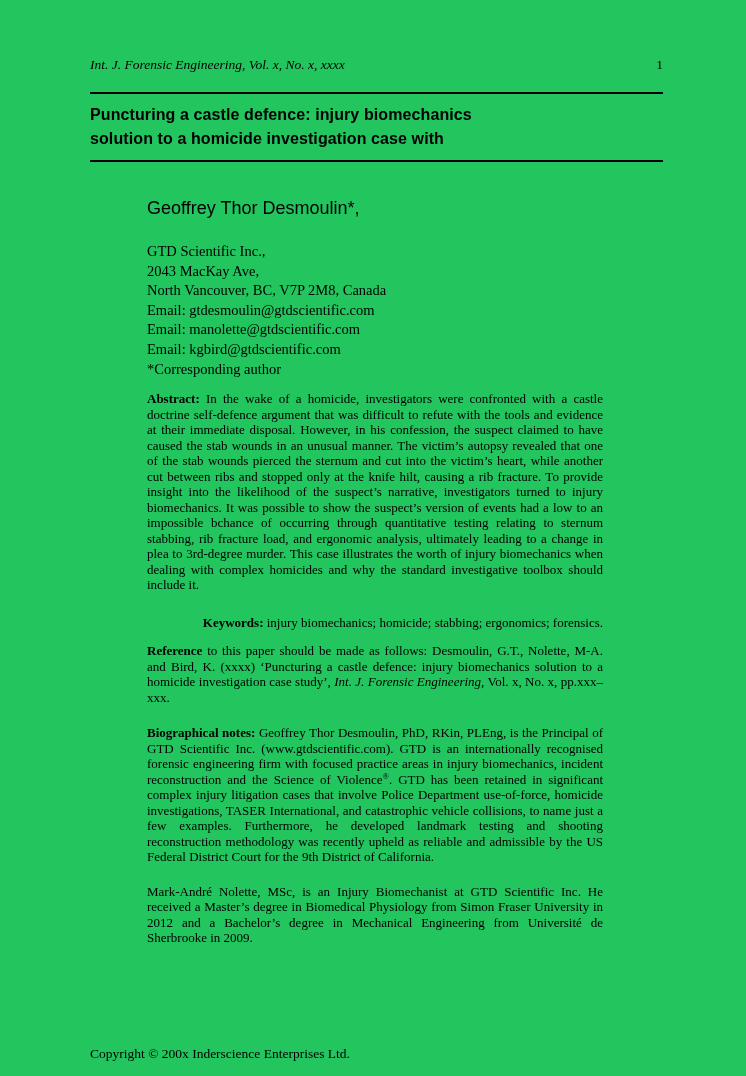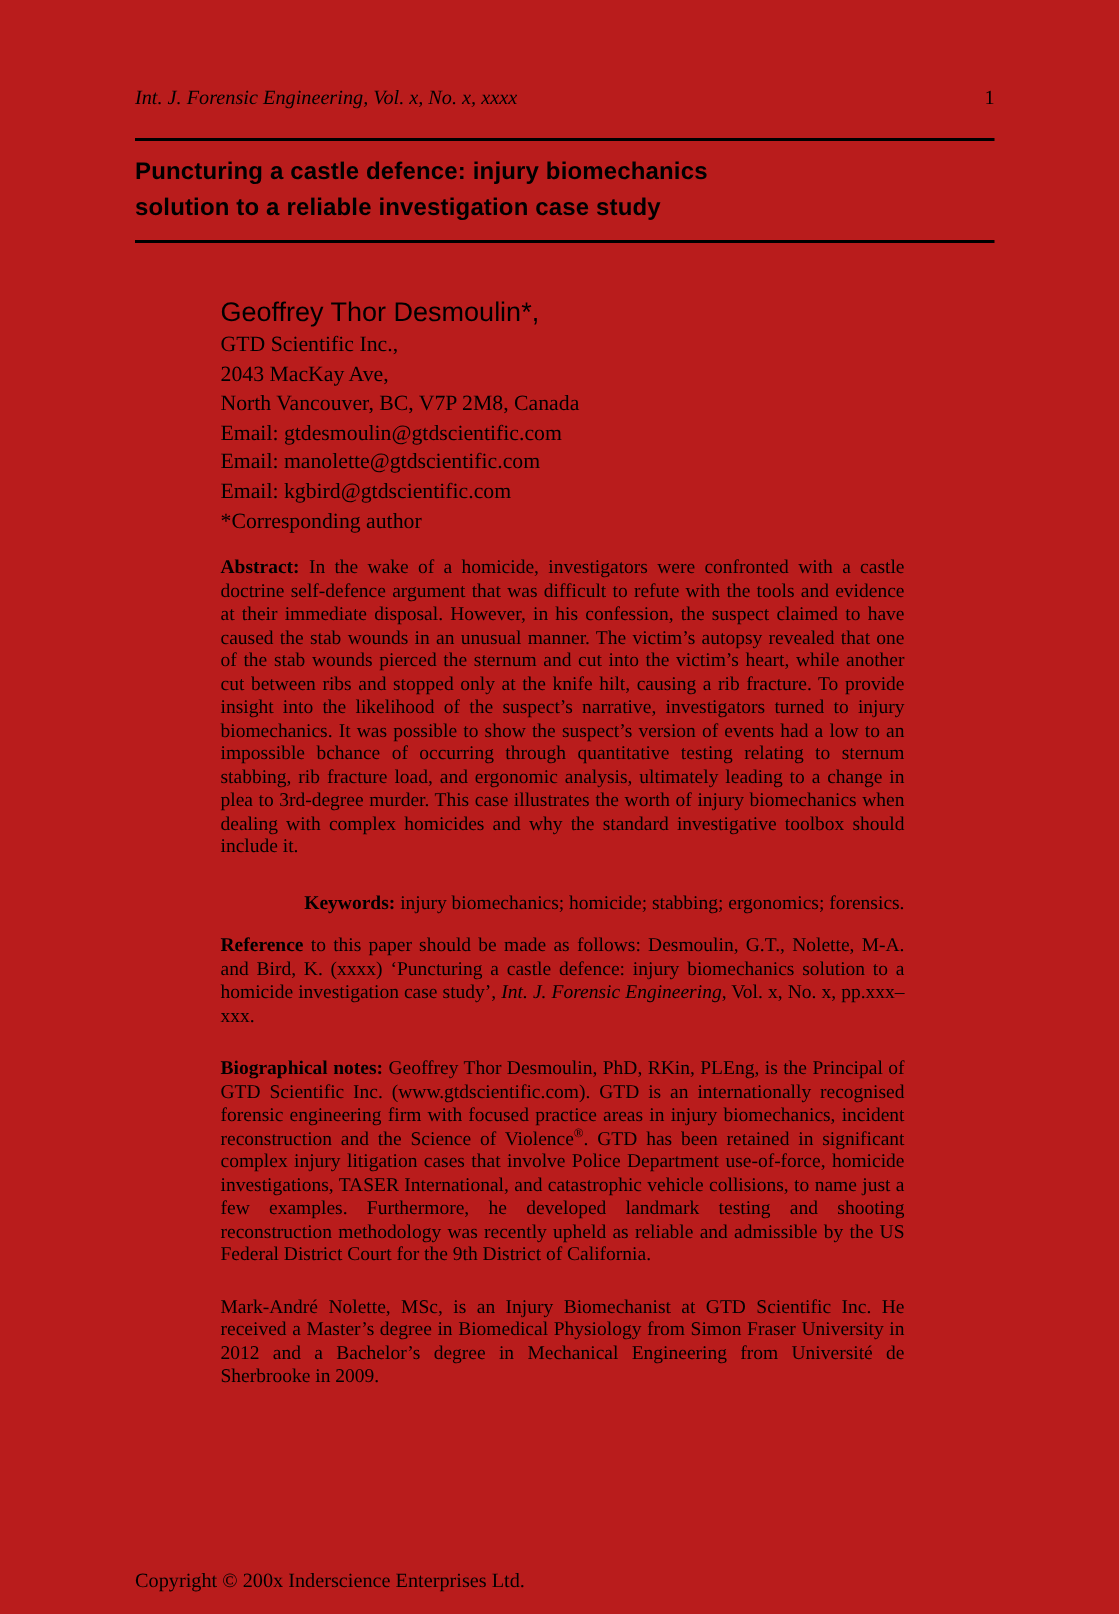--- a/index.html
+++ b/index.html
@@ -1,21 +1,21 @@
 <!DOCTYPE html>
 <html><head>
 <meta charset="utf-8">
 <style>
   html, body { margin: 0; padding: 0; }
   body { background: #ffffff; }
   .page {
     position: relative;
     width: 746px;
     height: 1076px;
-    background: #b91c1c;
+    background: #22c55e;
     color: #000000;
     overflow: hidden;
   }
   .header {
     position: absolute;
     left: 90px;
     top: 57px;
     width: 573px;
     display: flex;
     justify-content: space-between;
@@ -50,21 +50,21 @@
     left: 147px;
     top: 196px;
     width: 456px;
   }
   .authors {
     font-family: Liberation Sans, sans-serif;
     font-size: 18px;
     line-height: 24px;
   }
   .affiliation {
-    margin-top: 1px;
+    margin-top: 22px;
     font-family: "Liberation Serif", serif;
     font-size: 14.5px;
     line-height: 19.6px;
   }
   .para {
     margin: 0;
     font-family: "Liberation Serif", serif;
     font-size: 13px;
     line-height: 15.5px;
     text-align: justify;
@@ -97,21 +97,21 @@
 
   <div class="header">
     <span class="journal-line">Int. J. Forensic Engineering, Vol. x, No. x, xxxx</span>
     <span class="page-num">1</span>
   </div>
 
   <div class="rule rule-top"></div>
 
   <h1 class="title">
     <div>Puncturing a castle defence: injury biomechanics</div>
-    <div>solution to a reliable investigation case study</div>
+    <div>solution to a homicide investigation case with</div>
   </h1>
 
   <div class="rule rule-bottom"></div>
 
   <div class="content">
 
     <div class="authors">
       <div>Geoffrey Thor Desmoulin*,</div>
     </div>
 

